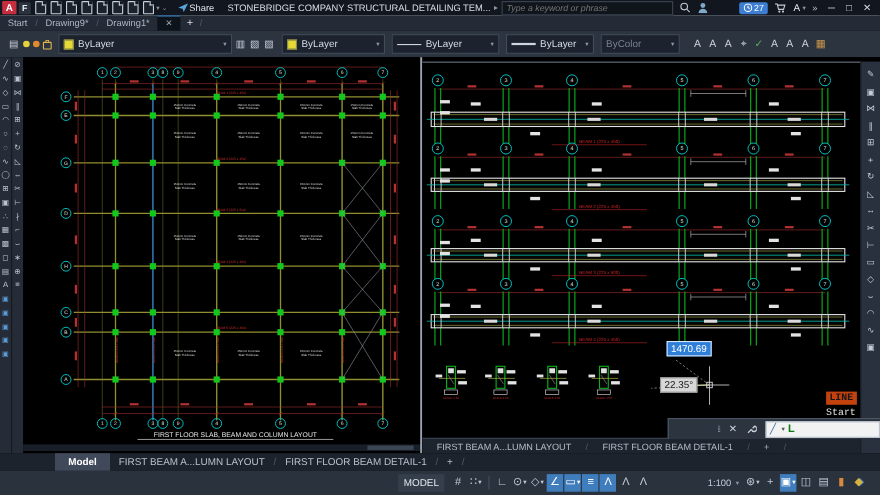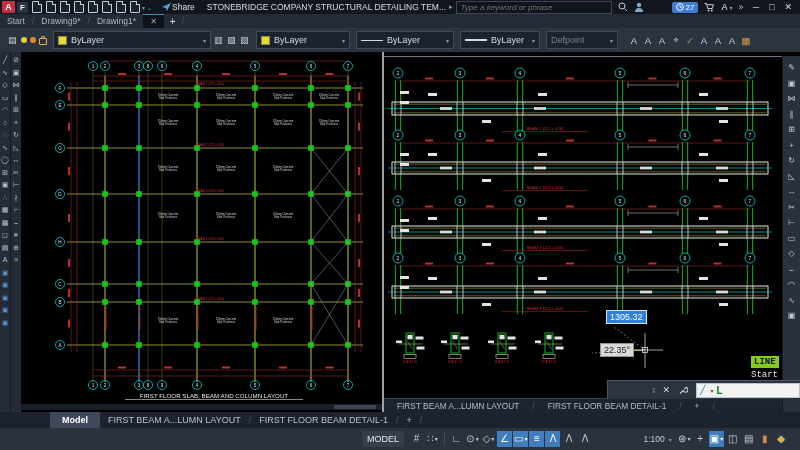--- a/index.html
+++ b/index.html
@@ -90,21 +90,21 @@
   .ic-perf{color:#d98a3d !important;} .ic-shield{color:#d9b23d !important;text-shadow:1px 0 #3f7dbd;}
   
   #rubber{position:absolute;left:0;top:0;width:800px;height:450px;pointer-events:none;}
   .dynbox{position:absolute;font-size:9px;padding:0 3px;height:12px;line-height:12px;white-space:nowrap;}
   #dyn-distance{left:606px;top:310px;background:#2f7ed8;border:1px solid #d6e6f7;color:#fff;}
   #dyn-angle{left:600px;top:343px;background:#d8d8d8;border:1px solid #949494;color:#1c1c1c;}
   #dyn-prompt{left:637px;top:354px;background:#d6d6d6;border:1px solid #9b9b9b;color:#1c1c1c;
     font-size:9.5px;height:15px;line-height:15px;display:flex;align-items:center;gap:5px;padding:0 6px;}
   #dyn-prompt .hint{width:9px;height:9px;background:#c2c2c2;border:1px solid #8a8a8a;font-size:6px;
     line-height:9px;text-align:center;color:#333;}
-  #hist-line{position:absolute;left:751px;top:356px;background:#84cc16;color:#14161a;font-weight:bold;
+  #hist-line{position:absolute;left:751px;top:356px;background:#c2410c;color:#14161a;font-weight:bold;
     font-family:"Liberation Mono",monospace;font-size:9px;padding:0 3px;height:12px;line-height:12px;}
   #hist-text{position:absolute;left:751px;top:370px;color:#e2e2e2;font-family:"Liberation Mono",monospace;font-size:9px;}
   #cmd-dock{position:absolute;left:607px;top:380px;width:193px;height:18px;background:#2c3440;
     border-top:1px solid #4c5665;border-left:1px solid #4c5665;display:flex;align-items:center;}
   #cmd-dock .dots{color:#8f98a6;font-size:8px;margin-left:44px;letter-spacing:-1px;}
   #cmd-dock .cx{color:#cfd6e0;font-size:9px;margin-left:8px;}
   #cmd-input{flex:1;height:13px;background:#f2f2f2;border:1px solid #b9c2cf;margin:0 1px 0 8px;
     display:flex;align-items:center;gap:3px;padding:0 3px;font-size:9px;}
   #cmd-input .lglyph{color:#3b6ea5;} #cmd-input .caret{color:#555;font-size:6px;}
   #cmd-input .ctext{color:#0a7a12;font-weight:bold;font-size:10px;}
@@ -211,21 +211,21 @@
       <span class="ltline"></span>
       <span class="cv">ByLayer</span>
       <span class="caret">▾</span>
     </span>
     <span class="combo" style="width:70px;">
       <span class="ltline thick"></span>
       <span class="cv">ByLayer</span>
       <span class="caret">▾</span>
     </span>
     <span class="combo disabled" style="width:62px;">
-      <span class="cv">Defpoint</span>
+      <span class="cv">ByColor</span>
       <span class="caret">▾</span>
     </span>
     <span id="texttools" style="display:flex;align-items:center;margin-left:8px;">
         <span class="tico">A</span>
         <span class="tico">A</span>
         <span class="tico">A</span>
         <span class="tico">⌖</span>
         <span class="tico" style="color: rgb(95, 174, 95);">✓</span>
         <span class="tico">A</span>
         <span class="tico">A</span>
@@ -832,21 +832,21 @@
 
   <svg id="rubber">
     <line x1="601" y1="352" x2="645" y2="350" stroke="#d6d64a" stroke-width="1"></line>
     <line x1="645" y1="350" x2="614" y2="327" stroke="#9aa0a8" stroke-width="0.7" stroke-dasharray="2 2"></line>
     <line x1="645" y1="350" x2="592" y2="353" stroke="#9aa0a8" stroke-width="0.7" stroke-dasharray="2 2"></line>
     <line x1="628" y1="350" x2="663" y2="350" stroke="#c9c9c9" stroke-width="0.8"></line>
     <line x1="645" y1="333" x2="645" y2="368" stroke="#c9c9c9" stroke-width="0.8"></line>
     <rect x="642.5" y="347.5" width="5" height="5" fill="none" stroke="#e0e0e0" stroke-width="0.8"></rect>
   </svg>
 
-  <div id="dyn-distance" class="dynbox">1305.32</div>
+  <div id="dyn-distance" class="dynbox">1470.69</div>
   <div id="dyn-angle" class="dynbox">22.35°</div>
   <div id="dyn-prompt">
     <span>Specify next point or</span>
     <span class="hint">▾</span>
   </div>
 
   <div id="hist-line">LINE</div>
   <div id="hist-text">Start</div>
 
   <div id="cmd-dock">

